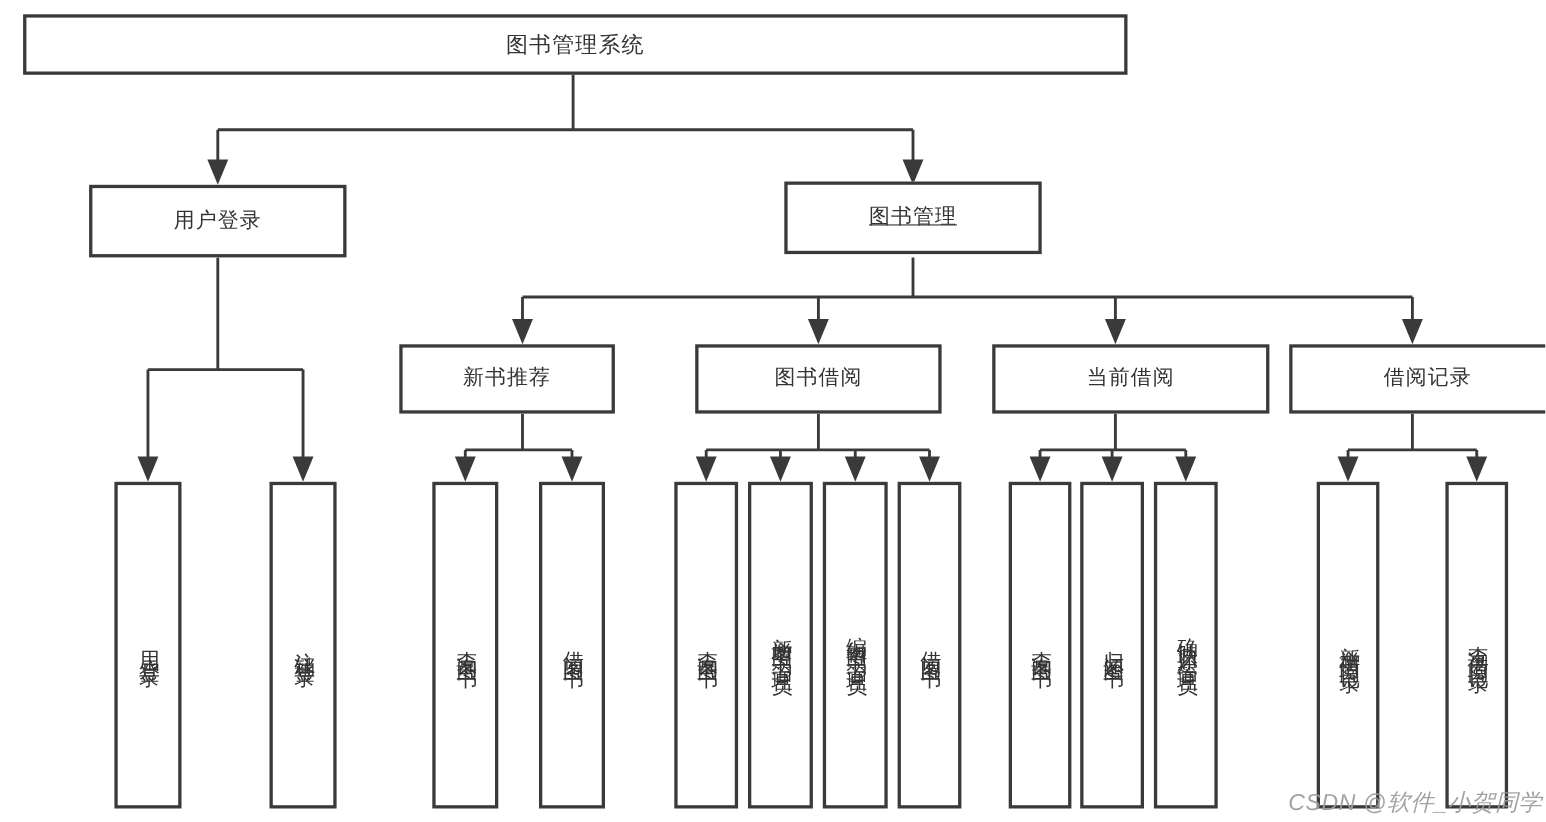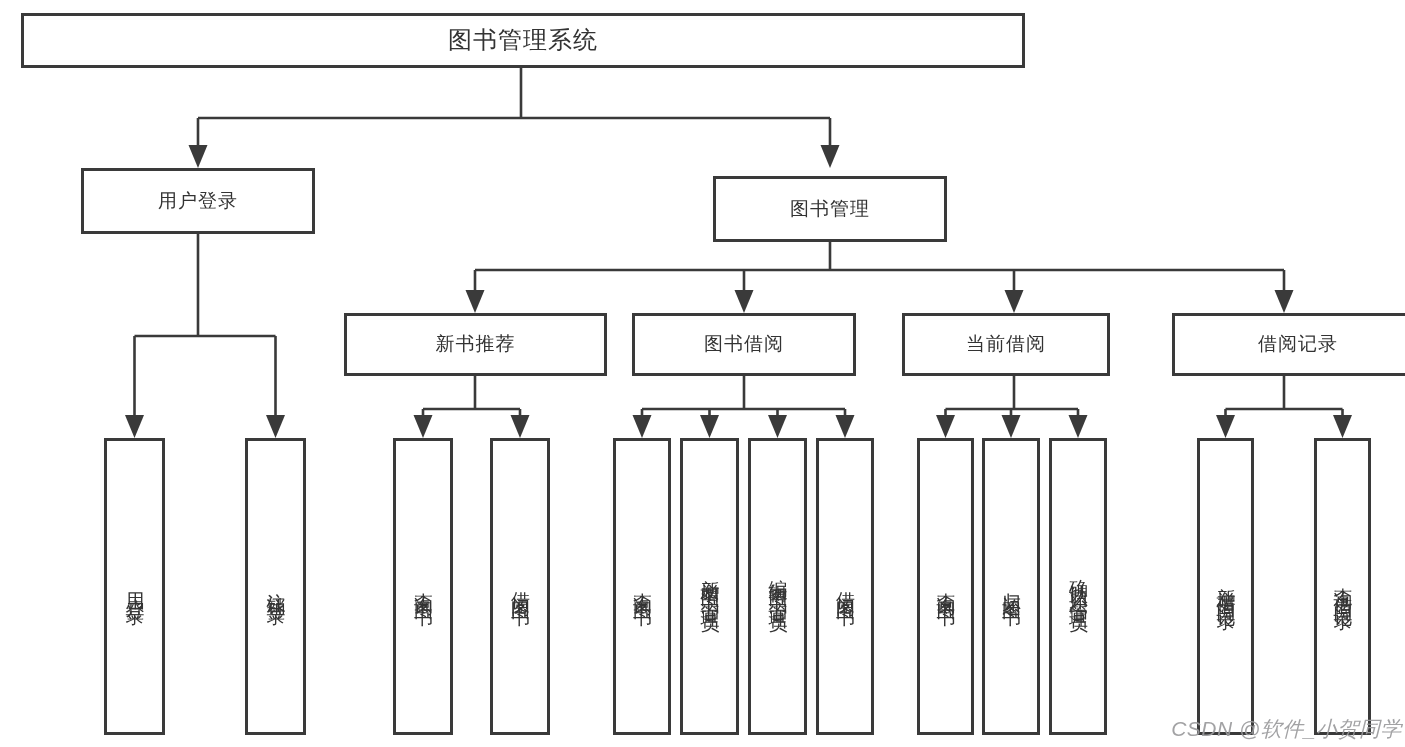--- a/index.html
+++ b/index.html
@@ -21,21 +21,21 @@
     border:3px solid #3a3a3a;
     display:flex;
     align-items:center;
     justify-content:center;
     font-size:19px;
     letter-spacing:1px;
     z-index:2;
     line-height:1.2;
     white-space:nowrap;
   }
-  .node.root { font-size:24px; }
+  .node.root { font-size:20px; }
   .node.v {
     writing-mode:vertical-rl;
     letter-spacing:5px;
     white-space:normal;
   }
   .watermark {
     position:absolute;
     right:3px; bottom:4px;
     font-size:21px;
     color:#9b9b9d;
@@ -86,25 +86,25 @@
       <polygon points="1001.5,415 1020.5,415 1011,438"></polygon>
       <polygon points="1068.5,415 1087.5,415 1078,438"></polygon>
       <polygon points="1216,415 1235,415 1225.5,438"></polygon>
       <polygon points="1333,415 1352,415 1342.5,438"></polygon>
     </g>
   </svg>
 
   <div class="node root" style="left:21px; top:13px; width:1004px; height:55px;">图书管理系统</div>
 
   <div class="node" style="left:81px; top:168px; width:234px; height:66px;">用户登录</div>
-  <div class="node" style="left:713px; top:176px; width:234px; height:66px;">图书管理</div>
+  <div class="node" style="left:713px; top:165px; width:234px; height:66px;text-decoration:underline;">图书管理</div>
 
-  <div class="node" style="left:344px; top:313px; width:263px; height:63px;">新书推荐</div>
+  <div class="node" style="left:363px; top:313px; width:196px; height:63px;">新书推荐</div>
   <div class="node" style="left:632px; top:313px; width:224px; height:63px;">图书借阅</div>
-  <div class="node" style="left:902px; top:313px; width:208px; height:63px;">当前借阅</div>
+  <div class="node" style="left:902px; top:313px; width:252px; height:63px;">当前借阅</div>
   <div class="node" style="left:1172px; top:313px; width:252px; height:63px;">借阅记录</div>
 
   <div class="node v" style="left:104px; top:438px; width:61px; height:297px;">用户登录</div>
   <div class="node v" style="left:245px; top:438px; width:61px; height:297px;">注销登录</div>
 
   <div class="node v" style="left:393px; top:438px; width:60px; height:297px;">查询图书</div>
   <div class="node v" style="left:490px; top:438px; width:60px; height:297px;">借阅图书</div>
 
   <div class="node v" style="left:613px; top:438px; width:58px; height:297px;">查询图书</div>
   <div class="node v" style="left:680px; top:438px; width:59px; height:297px;">新增图书（管理员）</div>

